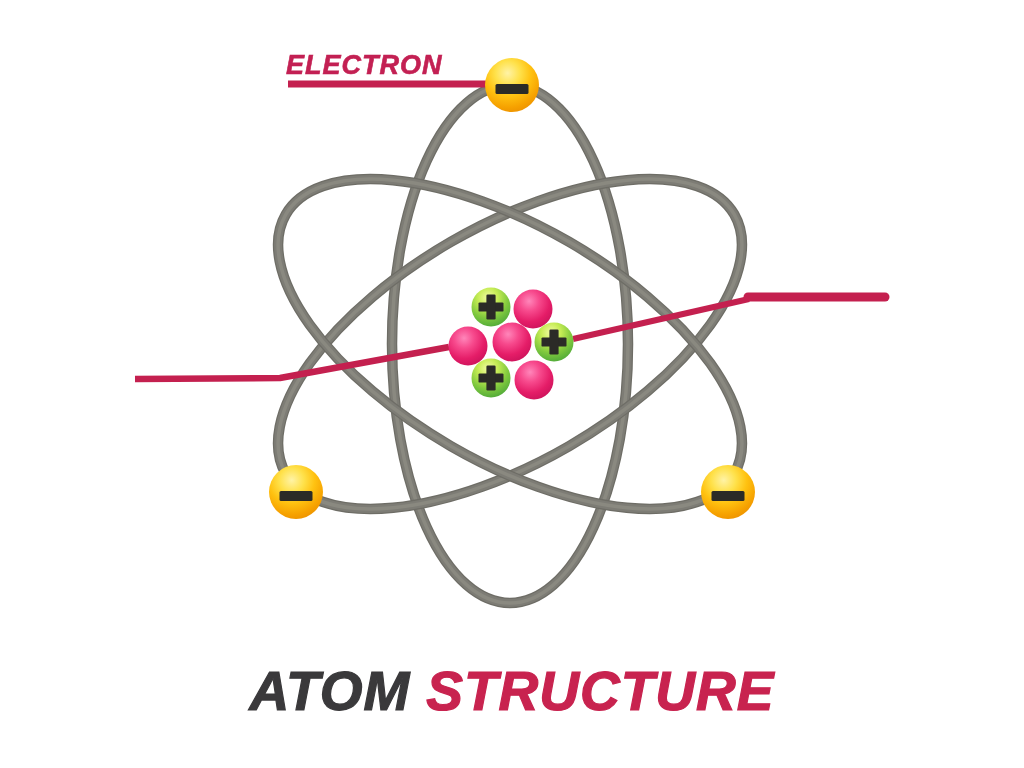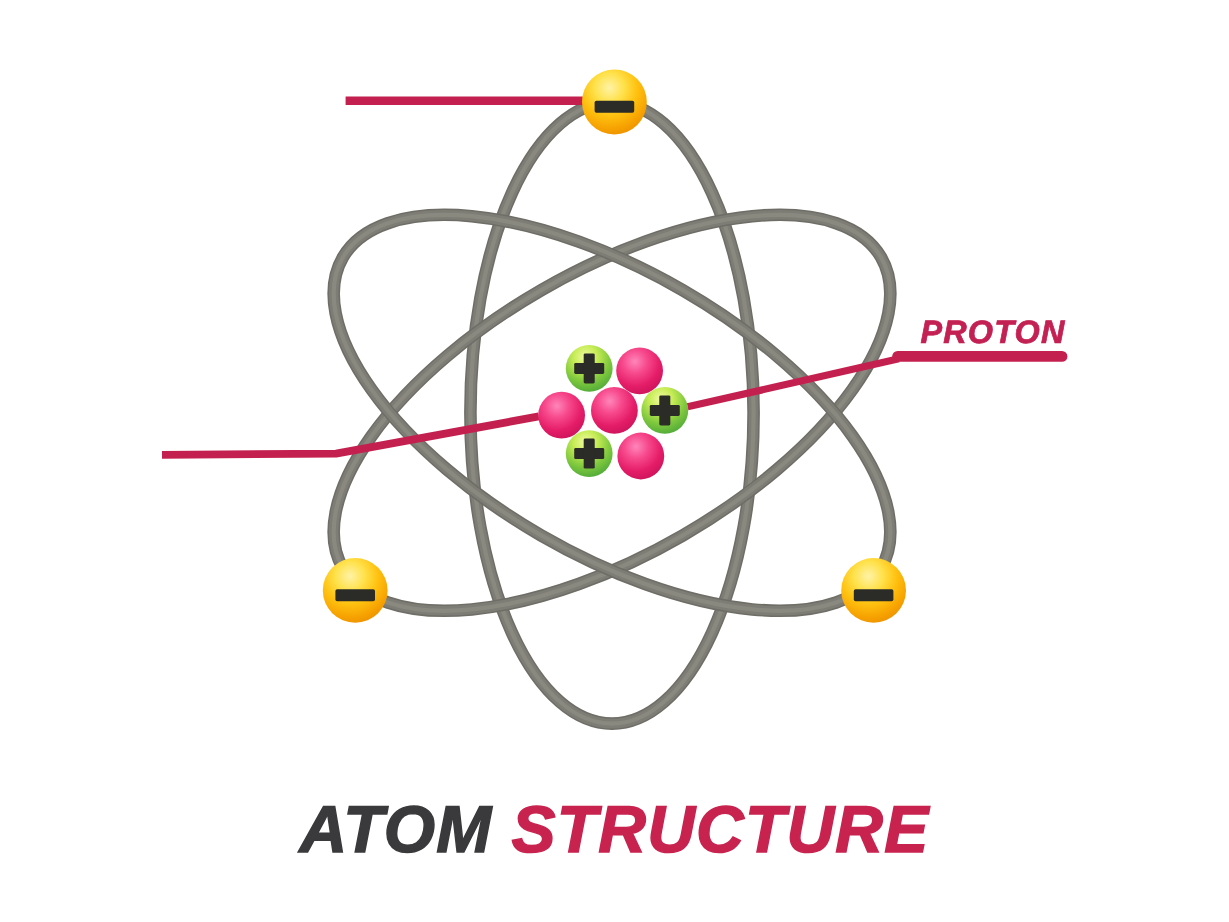--- a/index.html
+++ b/index.html
@@ -123,18 +123,18 @@
           <circle cx="296" cy="492" r="27" fill="url(#grad-electron)"></circle>
           <rect x="279.5" y="491" width="33" height="10" rx="1.5" fill="#2b2b27"></rect>
         </g>
         <g>
           <circle cx="728" cy="492" r="27" fill="url(#grad-electron)"></circle>
           <rect x="711.5" y="491" width="33" height="10" rx="1.5" fill="#2b2b27"></rect>
         </g>
       </g>
   </svg>
 
-  <div class="label" id="lbl-proton">PROTON</div>
+  <div class="label" id="lbl-electron">ELECTRON</div>
 
   <div class="title">
     <span class="t-dark">ATOM</span><span class="t-red">STRUCTURE</span>
   </div>
 </div>
 
 </body></html>

